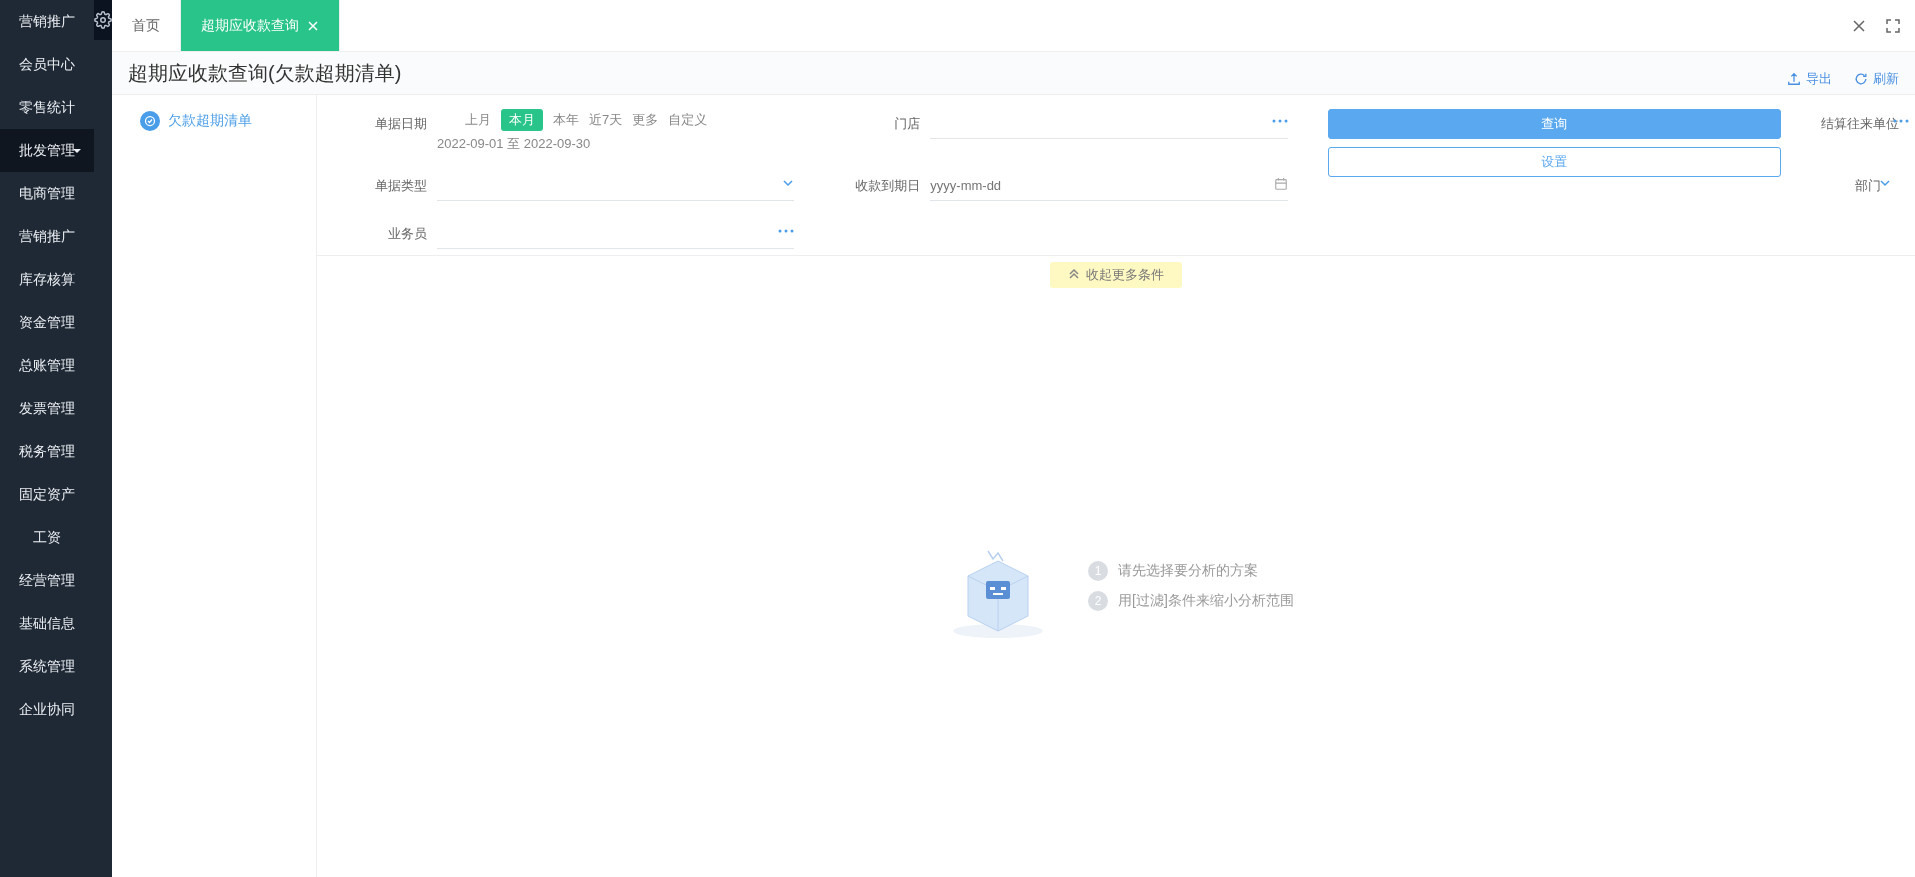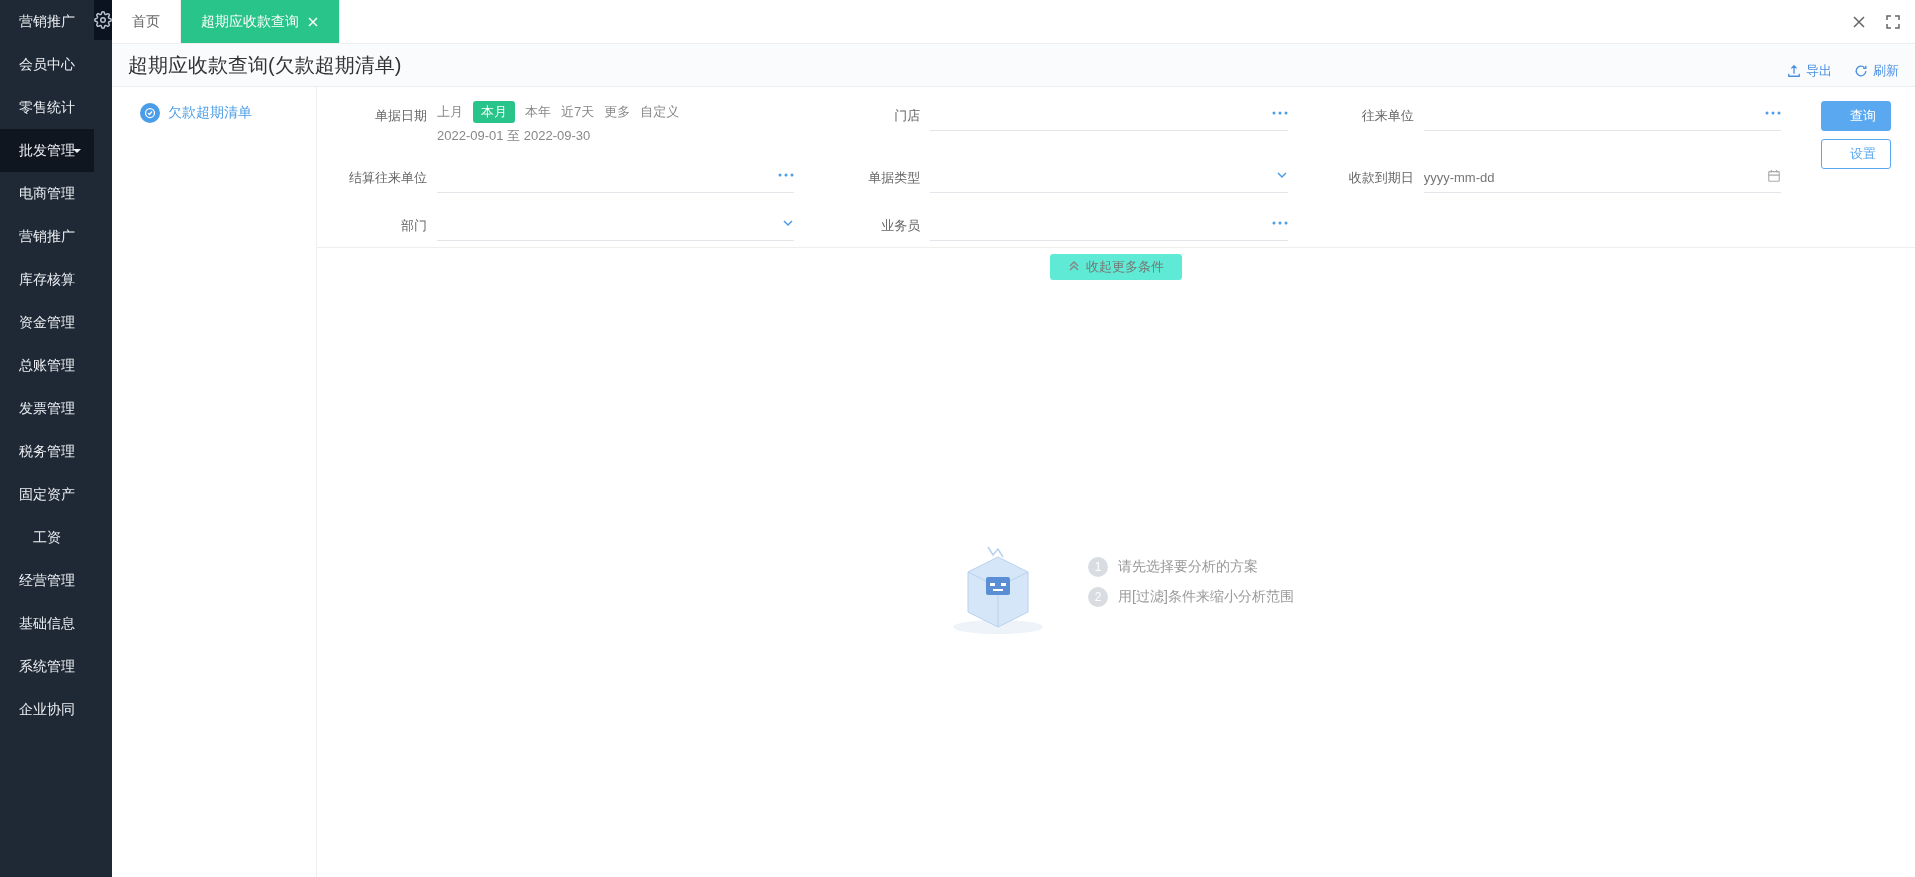--- a/index.html
+++ b/index.html
@@ -11,21 +11,21 @@
   .sidebar-items { flex: 1; overflow-y: auto; }
   .sidebar-item { height: 43px; display: flex; align-items: center; justify-content: center; font-size: 14px; color: #eceff3; cursor: pointer; position: relative; }
   .sidebar-item.active { background: #0f1620; }
   .sidebar-item .caret { position: absolute; right: 12px; }
   .sidebar-footer { height: 40px; background: #0c1320; display:flex; align-items:center; justify-content:center; cursor:pointer; }
 
   
   .main { flex: 1; display: flex; flex-direction: column; min-width: 0; }
 
   
-  .tabbar { height: 44px; display: flex; align-items: stretch; border-bottom: 1px solid #eee; position: relative; }
+  .tabbar { height: 52px; display: flex; align-items: stretch; border-bottom: 1px solid #eee; position: relative; }
   .tab { display:flex; align-items:center; padding: 0 20px; font-size:14px; color:#666; cursor:pointer; border-right: 1px solid #eee; }
   .tab.home { color:#666; }
   .tab.active { background:#29c48a; color:#fff; }
   .tab .close { margin-left:8px; display:inline-flex; align-items:center; }
   .tabbar-right { margin-left:auto; display:flex; align-items:center; gap:18px; padding-right:14px; }
   .icon-btn { cursor:pointer; color:#666; display:inline-flex; align-items:center; justify-content:center; }
 
   
   .page-header { height: 43px; display:flex; align-items:center; padding: 0 16px; border-bottom: 1px solid #eee; background:#fafbfc; }
   .page-title { font-size:20px; color:#333; font-weight:400; }
@@ -44,35 +44,35 @@
   .scheme-list { padding: 10px 14px; }
   .scheme-item { display:flex; align-items:center; gap:8px; padding:6px 14px; color:#4a9de8; font-size:14px; cursor:pointer; }
   .scheme-avatar { width:20px; height:20px; border-radius:50%; background:#4a9de8; color:#fff; display:flex; align-items:center; justify-content:center; }
 
   
   .filter-wrap { flex:1; display:flex; flex-direction:column; min-width:0; }
   .filters { padding: 14px 24px 6px 24px; display:grid; grid-template-columns: 1fr 1fr 1fr 70px; column-gap: 40px; row-gap: 18px; align-items:start; border-bottom:1px solid #eee; }
   .field { display:flex; align-items:flex-start; gap:10px; }
   .field-label { width: 86px; text-align:right; color:#666; font-size:13px; padding-top:6px; white-space:nowrap; }
   .field-body { flex:1; min-width:0; }
-  .date-presets { display:flex; gap:10px; align-items:center; flex-wrap:wrap; }
+  .date-presets { display:flex; gap:10px; align-items:center; flex-wrap:wrap;margin-left:28px; }
   .preset { font-size:13px; color:#888; cursor:pointer; }
   .preset.active { background:#29c48a; color:#fff; padding:2px 8px; border-radius:3px; }
   .date-range { font-size:13px; color:#888; margin-top:4px; }
   .underline-input { border:none; border-bottom:1px solid #e2e5ea; height:30px; width:100%; font-size:13px; color:#333; background:transparent; outline:none; }
   .input-with-icon { position:relative; }
   .input-icon { position:absolute; right:0; top:6px; color:#4a9de8; cursor:pointer; }
   .input-icon.gray { color:#aaa; }
   .action-col { display:flex; flex-direction:column; gap:8px; align-items:stretch; }
-  .btn { height:30px; border-radius:3px; font-size:13px; display:flex; align-items:center; justify-content:flex-end; cursor:pointer; padding:0 14px; }
+  .btn { height:30px; border-radius:3px; font-size:13px; display:flex; align-items:center; justify-content:center; cursor:pointer; padding:0 14px; }
   .btn-primary { background:#5aa8ef; color:#fff; border:1px solid #5aa8ef; }
   .btn-outline { background:#fff; color:#5aa8ef; border:1px solid #5aa8ef; }
 
   .collapse-row { text-align:center; padding:6px 0; }
-  .collapse-pill { display:inline-flex; align-items:center; gap:6px; background:#5eead4; color:#777; padding:4px 18px; border-radius:3px; font-size:13px; cursor:pointer; }
+  .collapse-pill { display:inline-flex; align-items:center; gap:6px; background:#fef9c3; color:#777; padding:4px 18px; border-radius:3px; font-size:13px; cursor:pointer; }
 
   
   .results { flex:1; display:flex; align-items:center; justify-content:center; background:#fff; }
   .empty { display:flex; align-items:center; gap:30px; }
   .empty-illus { width:120px; height:110px; }
   .steps { display:flex; flex-direction:column; gap:10px; }
   .step { display:flex; align-items:center; gap:10px; color:#999; font-size:14px; }
   .step-num { width:20px; height:20px; border-radius:50%; background:#d9dde2; color:#fff; display:flex; align-items:center; justify-content:center; font-size:12px; }
 
   svg { display:block; }
@@ -242,33 +242,20 @@
               <span class="input-icon">
                 <svg width="16" height="12" viewBox="0 0 16 4" fill="#4a9de8">
                     <circle cx="2" cy="2" r="1.5"></circle>
                     <circle cx="8" cy="2" r="1.5"></circle>
                     <circle cx="14" cy="2" r="1.5"></circle>
                   </svg>
               </span>
             </div>
           </div>
 
-          <div class="field">
-            <div class="field-label">往来单位</div>
-            <div class="field-body input-with-icon">
-              <input class="underline-input" style="">
-              <span class="input-icon">
-                <svg width="16" height="12" viewBox="0 0 16 4" fill="#4a9de8">
-                    <circle cx="2" cy="2" r="1.5"></circle>
-                    <circle cx="8" cy="2" r="1.5"></circle>
-                    <circle cx="14" cy="2" r="1.5"></circle>
-                  </svg>
-              </span>
-            </div>
-          </div>
 
           <div class="action-col" style="grid-row: span 2;">
             <div class="btn btn-primary">
               <span>查询</span>
             </div>
             <div class="btn btn-outline">
               <span>设置</span>
             </div>
           </div>
 

